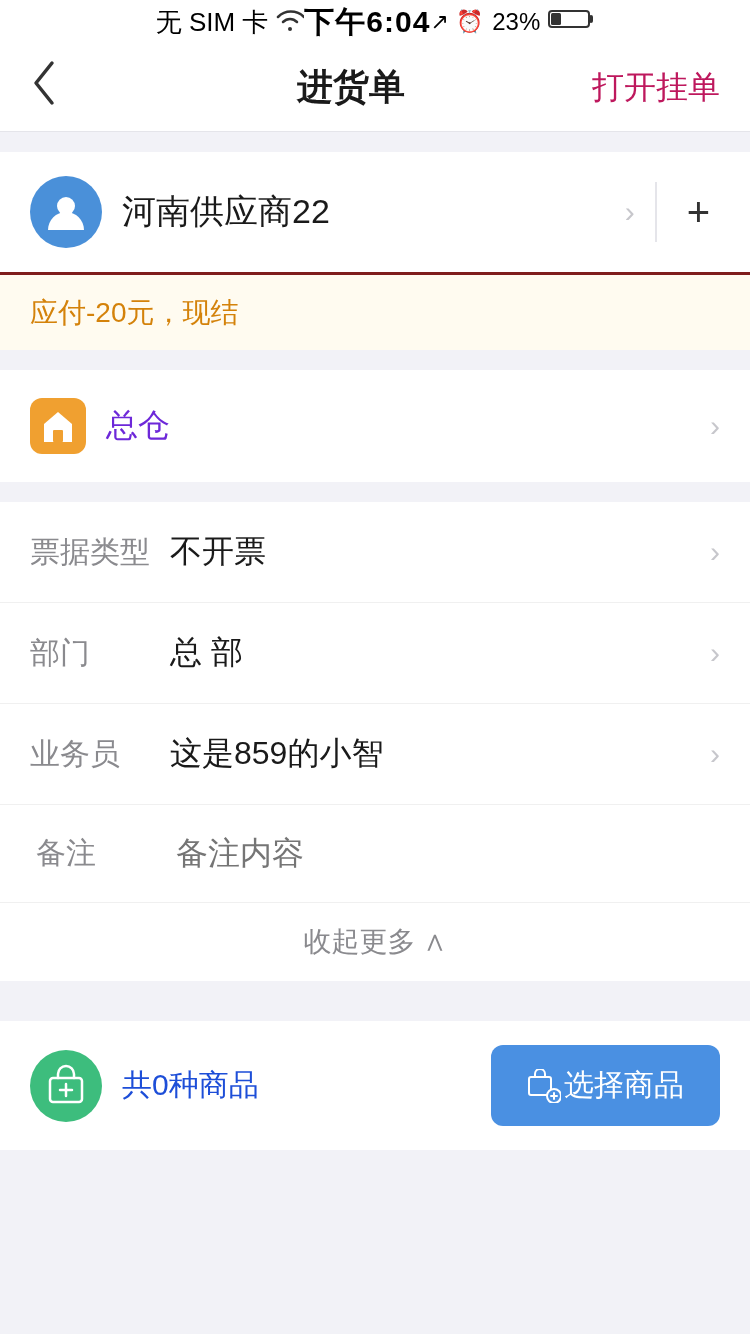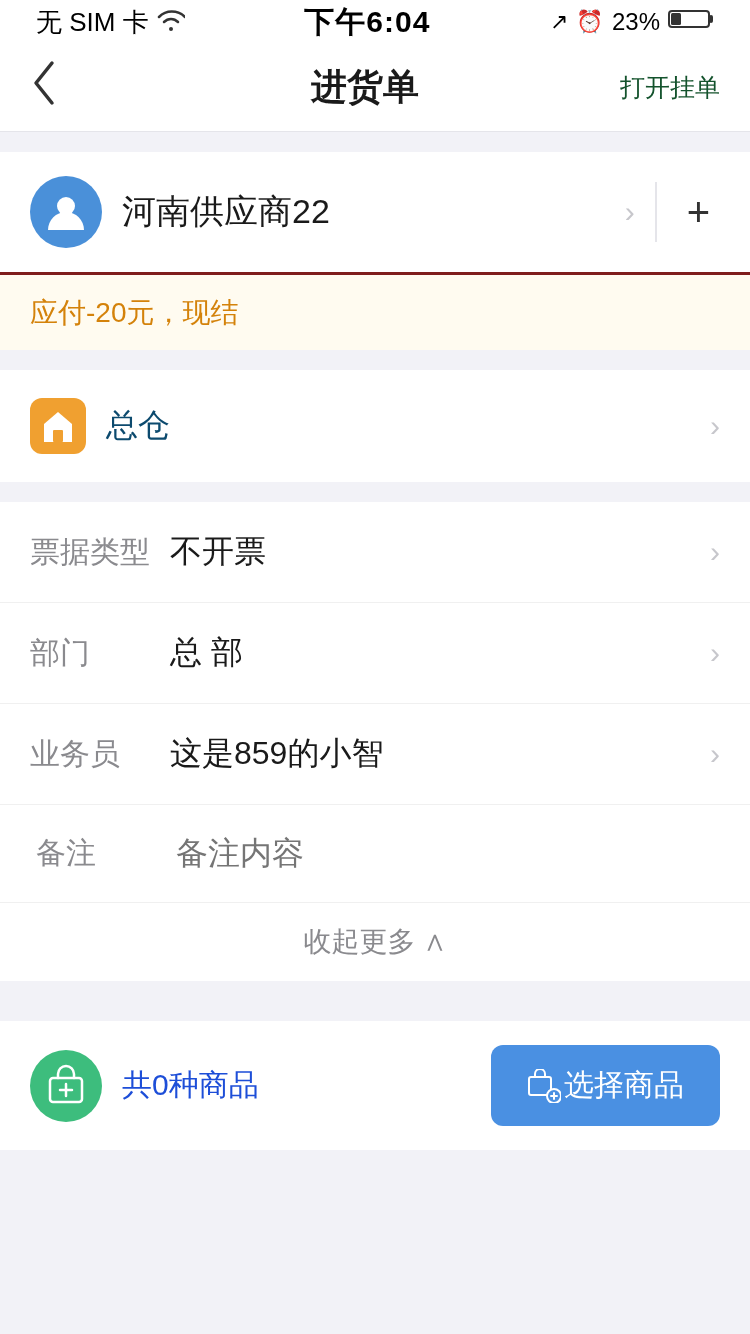--- a/index.html
+++ b/index.html
@@ -11,21 +11,21 @@
       background: #f2f2f7;
       font-size: 32px;
     }
 
     
     .status-bar {
       height: 44px;
       background: #fff;
       display: flex;
       align-items: center;
-      justify-content: space-between;
+      justify-content: center;
       padding: 0 36px;
       font-size: 28px;
       font-weight: 500;
     }
     .status-left {
       display: flex;
       align-items: center;
       gap: 8px;
       font-size: 26px;
     }
@@ -56,22 +56,22 @@
       color: #333;
       cursor: pointer;
       width: 80px;
     }
     .nav-title {
       font-size: 36px;
       font-weight: 600;
       color: #1a1a1a;
     }
     .nav-action {
-      font-size: 25px;
-      color: #14532d;
+      font-size: 32px;
+      color: #be185d;
       cursor: pointer;
     }
 
     
     .section-gap {
       height: 20px;
       background: #f2f2f7;
     }
 
     
@@ -175,21 +175,21 @@
       flex: 1;
       font-size: 32px;
       color: #1a1a1a;
       margin-left: 20px;
     }
     .row-value.placeholder {
       color: #c7c7cc;
     }
     .row-title {
       font-size: 32px;
-      color: #0c4a6e;
+      color: #6d28d9;
       flex: 1;
     }
 
     
     .collapse-row {
       background: #fff;
       display: flex;
       align-items: flex-start;
       justify-content: center;
       padding: 20px 30px;

